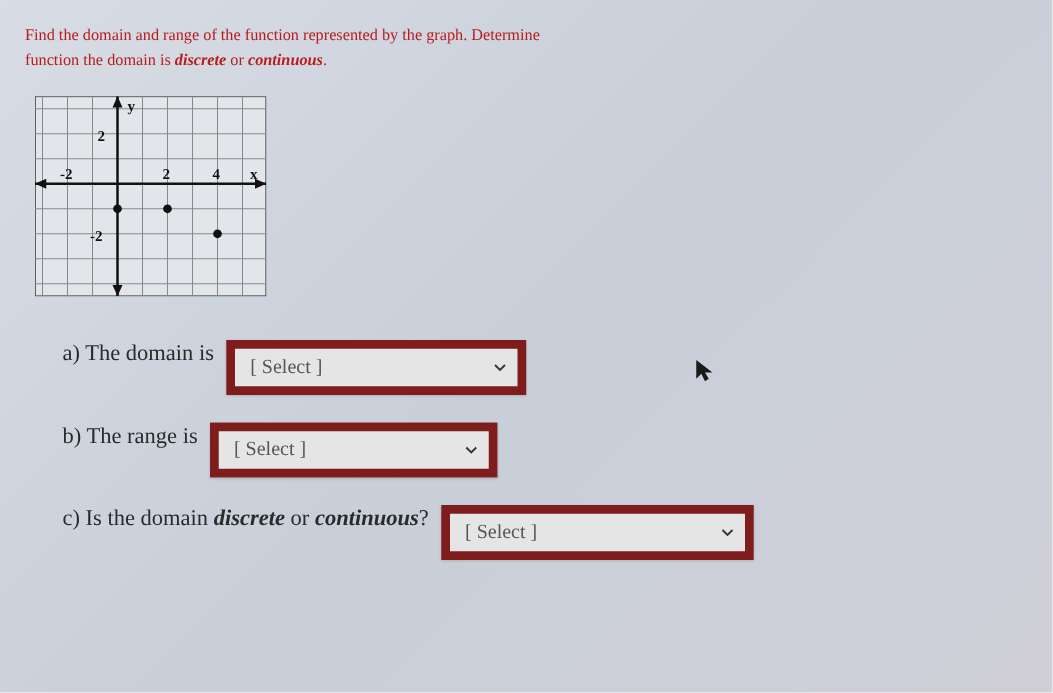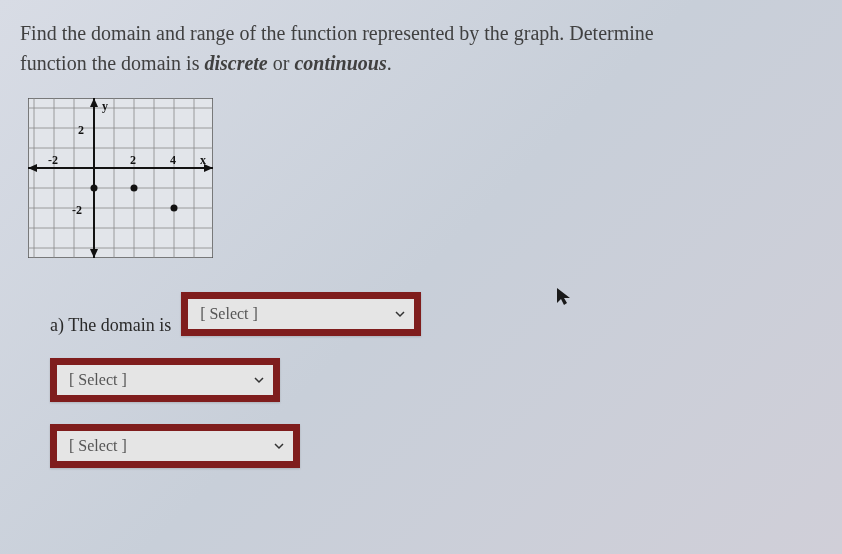--- a/index.html
+++ b/index.html
@@ -7,32 +7,32 @@
       width: 842px;
       height: 554px;
       background: linear-gradient(135deg, #d8dce5 0%, #c8cfd9 50%, #d0cfd8 100%);
       font-family: Georgia, 'Times New Roman', serif;
       color: #2a2a2a;
       padding: 18px 20px;
       position: relative;
       overflow: hidden;
     }
     .question-text {
-      font-size: 20px;
+      font-size: 13px;
       line-height: 1.5;
-      color: #404040;
+      color: #b91c1c;
       margin-bottom: 20px;
     }
     .italic { font-style: italic; font-weight: bold; }
     .graph-container {
       margin: 10px 0 30px 8px;
     }
     .answer-row {
       display: flex;
-      align-items: flex-end;
+      align-items: flex-start;
       margin: 22px 0 22px 30px;
       font-size: 18px;
       color: #2a2a2a;
     }
     .answer-label {
       margin-right: 10px;
     }
     .select-box {
       background: #e5e5e5;
       border: 7px solid #7f1d1d;
@@ -116,29 +116,33 @@
   <span class="answer-label">a) The domain is</span>
   <div class="select-box">
     <span>[ Select ]</span>
     <svg class="chevron" width="12" height="12" viewBox="0 0 12 12">
         <path d="M2 4 L6 8 L10 4" fill="none" stroke="#333" stroke-width="1.5"></path>
       </svg>
   </div>
 </div>
 
 <div class="answer-row">
+  <span class="answer-label">b) The range is</span>
   <div class="select-box narrow">
     <span>[ Select ]</span>
     <svg class="chevron" width="12" height="12" viewBox="0 0 12 12">
         <path d="M2 4 L6 8 L10 4" fill="none" stroke="#333" stroke-width="1.5"></path>
       </svg>
   </div>
 </div>
 
 <div class="answer-row">
+  <span class="answer-label">
+    <span>c) Is the domain </span><span class="italic">discrete</span><span> or </span><span class="italic">continuous</span><span>?</span>
+  </span>
   <div class="select-box wide">
     <span>[ Select ]</span>
     <svg class="chevron" width="12" height="12" viewBox="0 0 12 12">
         <path d="M2 4 L6 8 L10 4" fill="none" stroke="#333" stroke-width="1.5"></path>
       </svg>
   </div>
 </div>
 
 <svg class="cursor" style="left:555px; top:286px;" width="22" height="22" viewBox="0 0 22 22">
   <path d="M2 2 L2 17 L6 13 L9 19 L12 17 L9 12 L15 12 Z" fill="#1a1a1a"></path>

